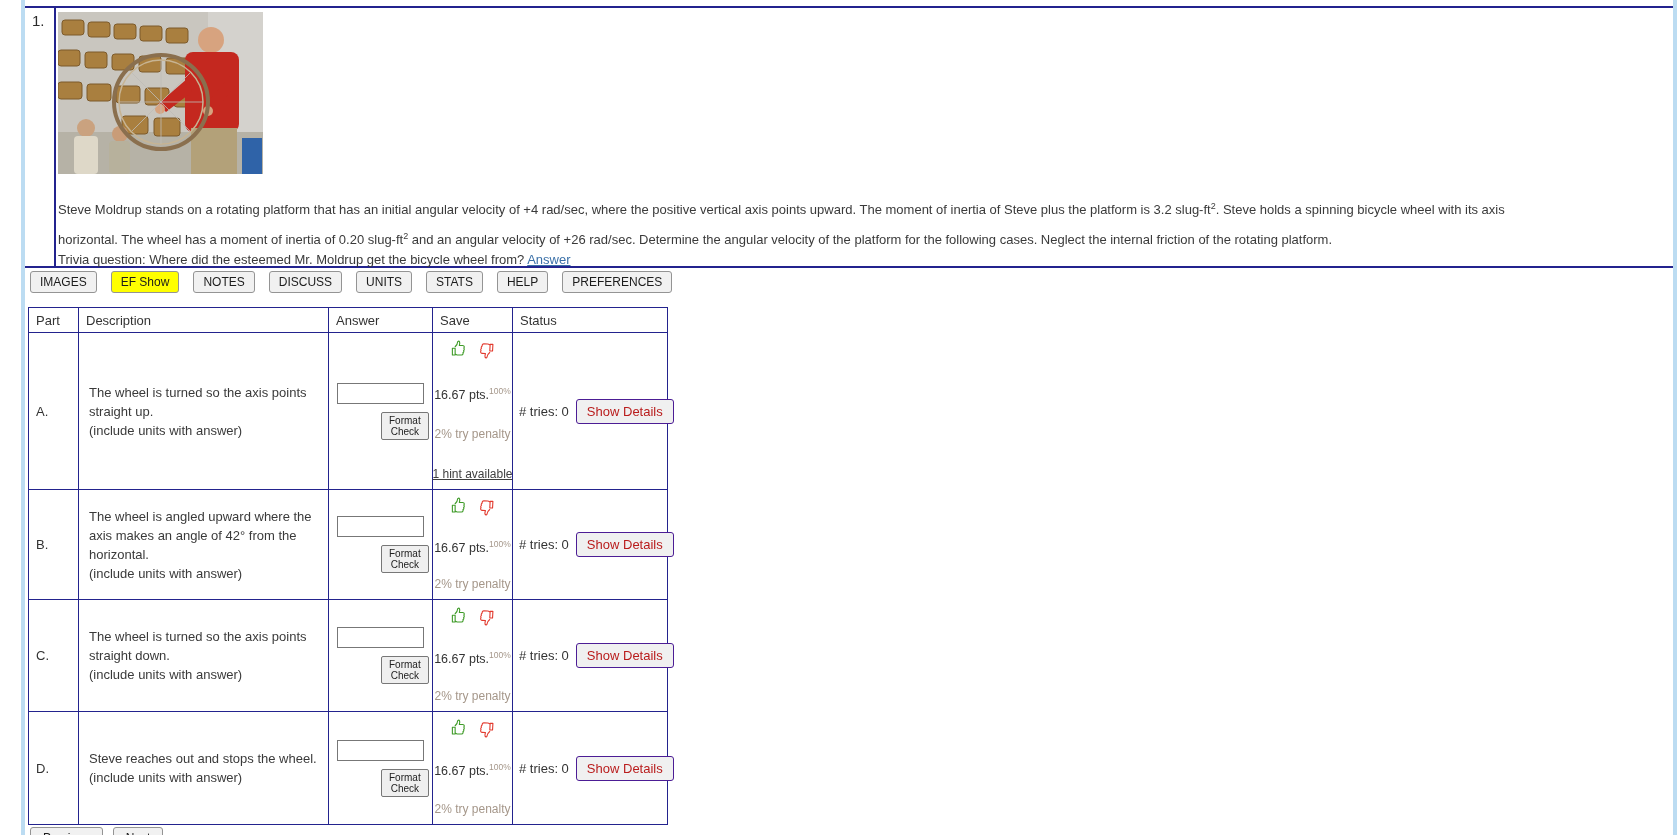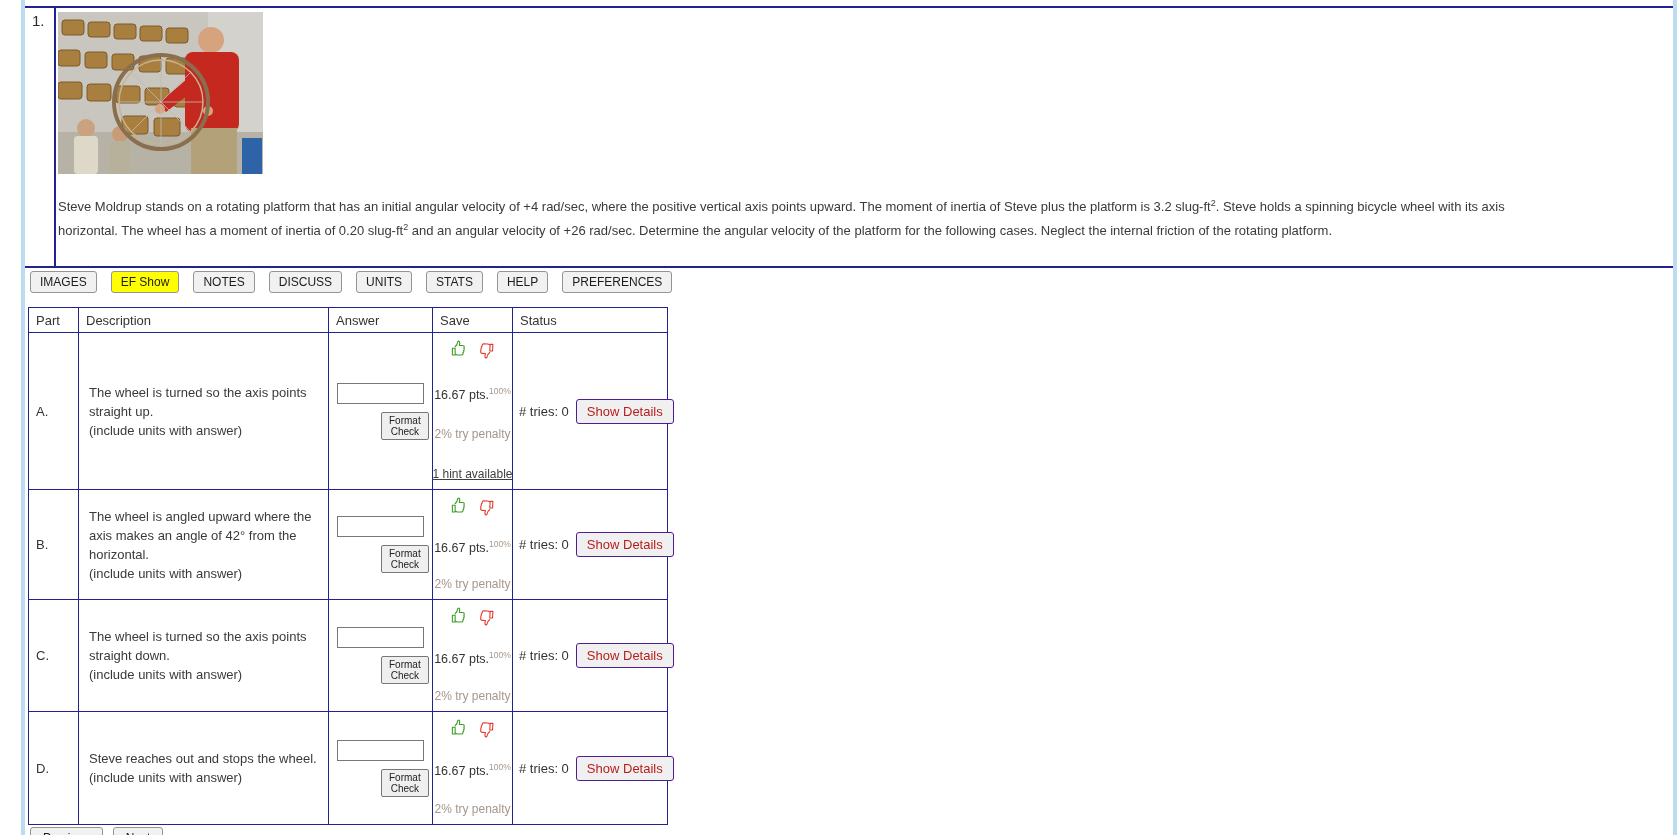--- a/index.html
+++ b/index.html
@@ -8,21 +8,21 @@
   .edge{position:absolute;top:0;height:835px;width:4px;background:#bcdcf2;}
   .edge.left{left:21px}.edge.right{left:1673px}
 
   
   .problem-box{position:absolute;left:25px;top:6px;width:1648px;height:262px;
                border-top:2px solid #23238e;border-bottom:2px solid #23238e;box-sizing:border-box;}
   .gutter-sep{position:absolute;left:29px;top:0;bottom:0;width:0;border-left:2px solid #23238e;}
   .problem-number{position:absolute;left:7px;top:4px;font-size:15px;color:#2b2b2b;}
   .problem-id{position:absolute;left:5px;top:31px;font-size:14px;color:#8a8a8a;margin-left:27px;}
   .photo{position:absolute;left:33px;top:4px;width:205px;height:162px;}
-  .problem-text{position:absolute;left:33px;top:172px;width:1502px;font-size:13px;line-height:21px;color:#3a3a3a;}
+  .problem-text{position:absolute;left:33px;top:172px;width:1502px;font-size:13px;line-height:26px;color:#3a3a3a;}
   .problem-text sup{font-size:9px;}
   .trivia{position:absolute;left:33px;top:231px;font-size:13px;color:#3a3a3a;}
   .trivia a{color:#3a70a8;text-decoration:underline;cursor:pointer;}
 
   
   .toolbar{position:absolute;left:30px;top:271px;display:flex;gap:14px;}
   .tb-btn{font-family:inherit;font-size:12px;color:#1c1c1c;background:#f1f1f1;border:1px solid #949494;
           border-radius:3px;padding:3px 9px;height:22px;line-height:14px;cursor:pointer;white-space:nowrap;}
   .tb-btn.active{background:#ffff00;}
 
@@ -121,20 +121,21 @@
           <line x1="74" y1="61" x2="132" y2="119"></line>
             <line x1="132" y1="61" x2="74" y2="119"></line>
         </g>
 
         <rect x="184" y="126" width="20" height="36" fill="#2f63a8"></rect>
       </svg>
     </div>
 
     <p class="problem-text"><span>Steve Moldrup stands on a rotating platform that has an initial angular velocity of +4 rad/sec, where the positive vertical axis points upward. The moment of inertia of Steve plus the platform is 3.2 slug-ft</span><sup>2</sup><span>. Steve holds a spinning bicycle wheel with its axis horizontal. The wheel has a moment of inertia of 0.20 slug-ft</span><sup>2</sup><span> and an angular velocity of +26 rad/sec. Determine the angular velocity of the platform for the following cases. Neglect the internal friction of the rotating platform.</span></p>
 
+    <p class="trivia"><span>Trivia question: Where did the esteemed Mr. Moldrup get the bicycle wheel from? </span><a>Answer</a></p>
   </div>
 
   <div class="toolbar">
       <button class="tb-btn">IMAGES</button>
       <button class="tb-btn active">EF Show</button>
       <button class="tb-btn">NOTES</button>
       <button class="tb-btn">DISCUSS</button>
       <button class="tb-btn">UNITS</button>
       <button class="tb-btn">STATS</button>
       <button class="tb-btn">HELP</button>

